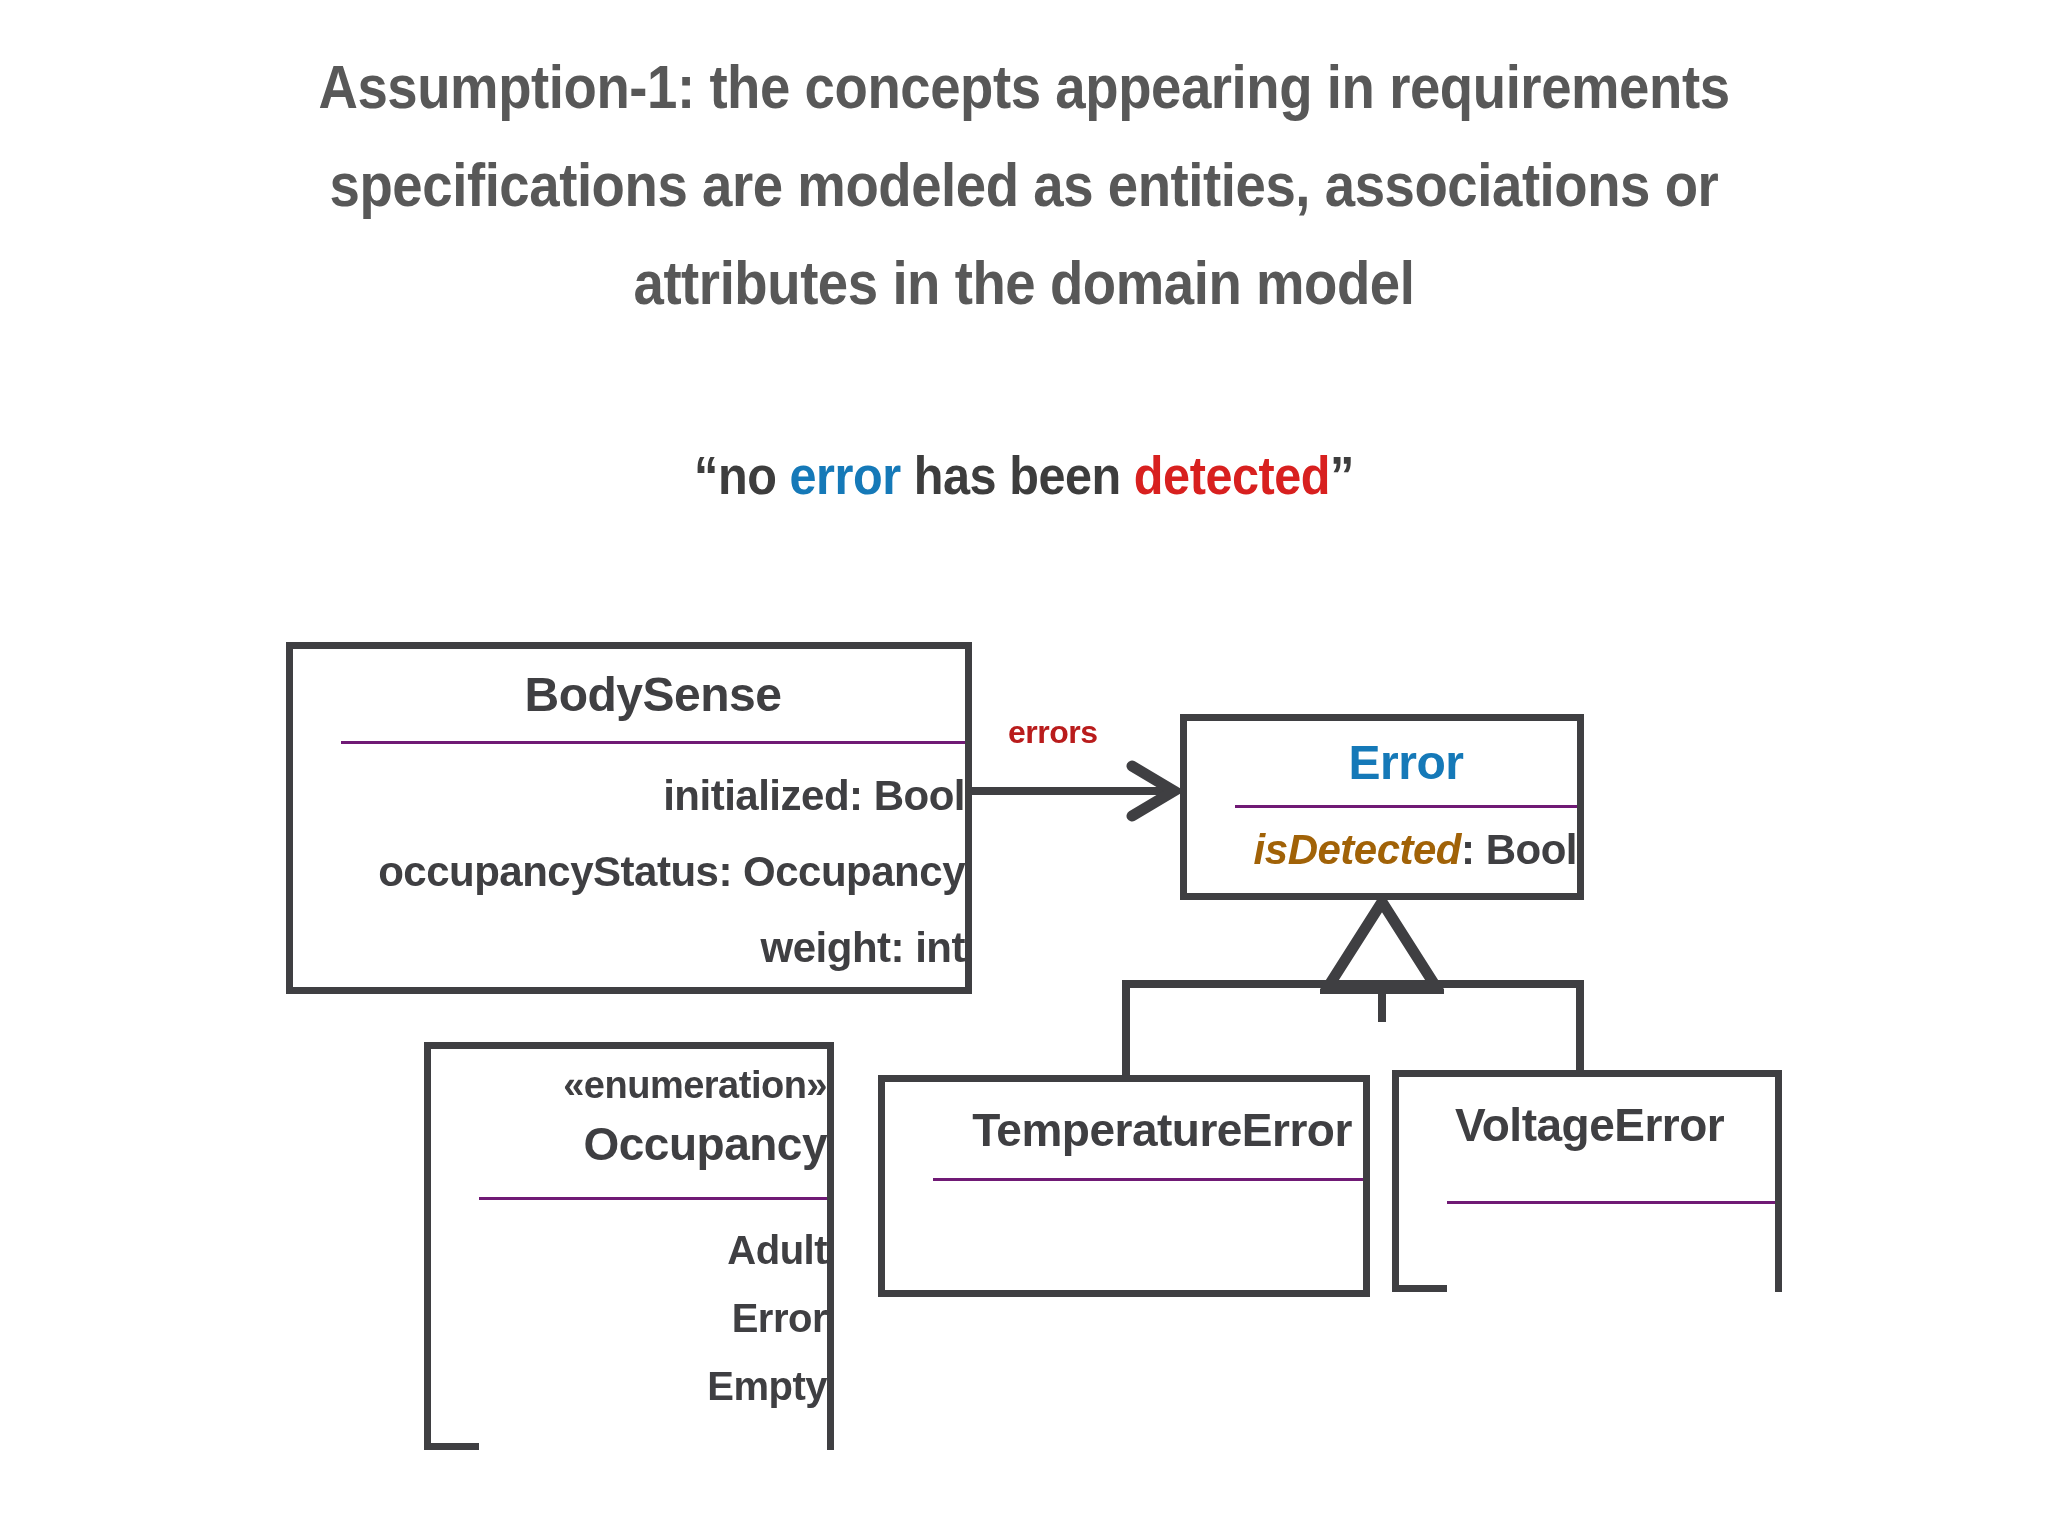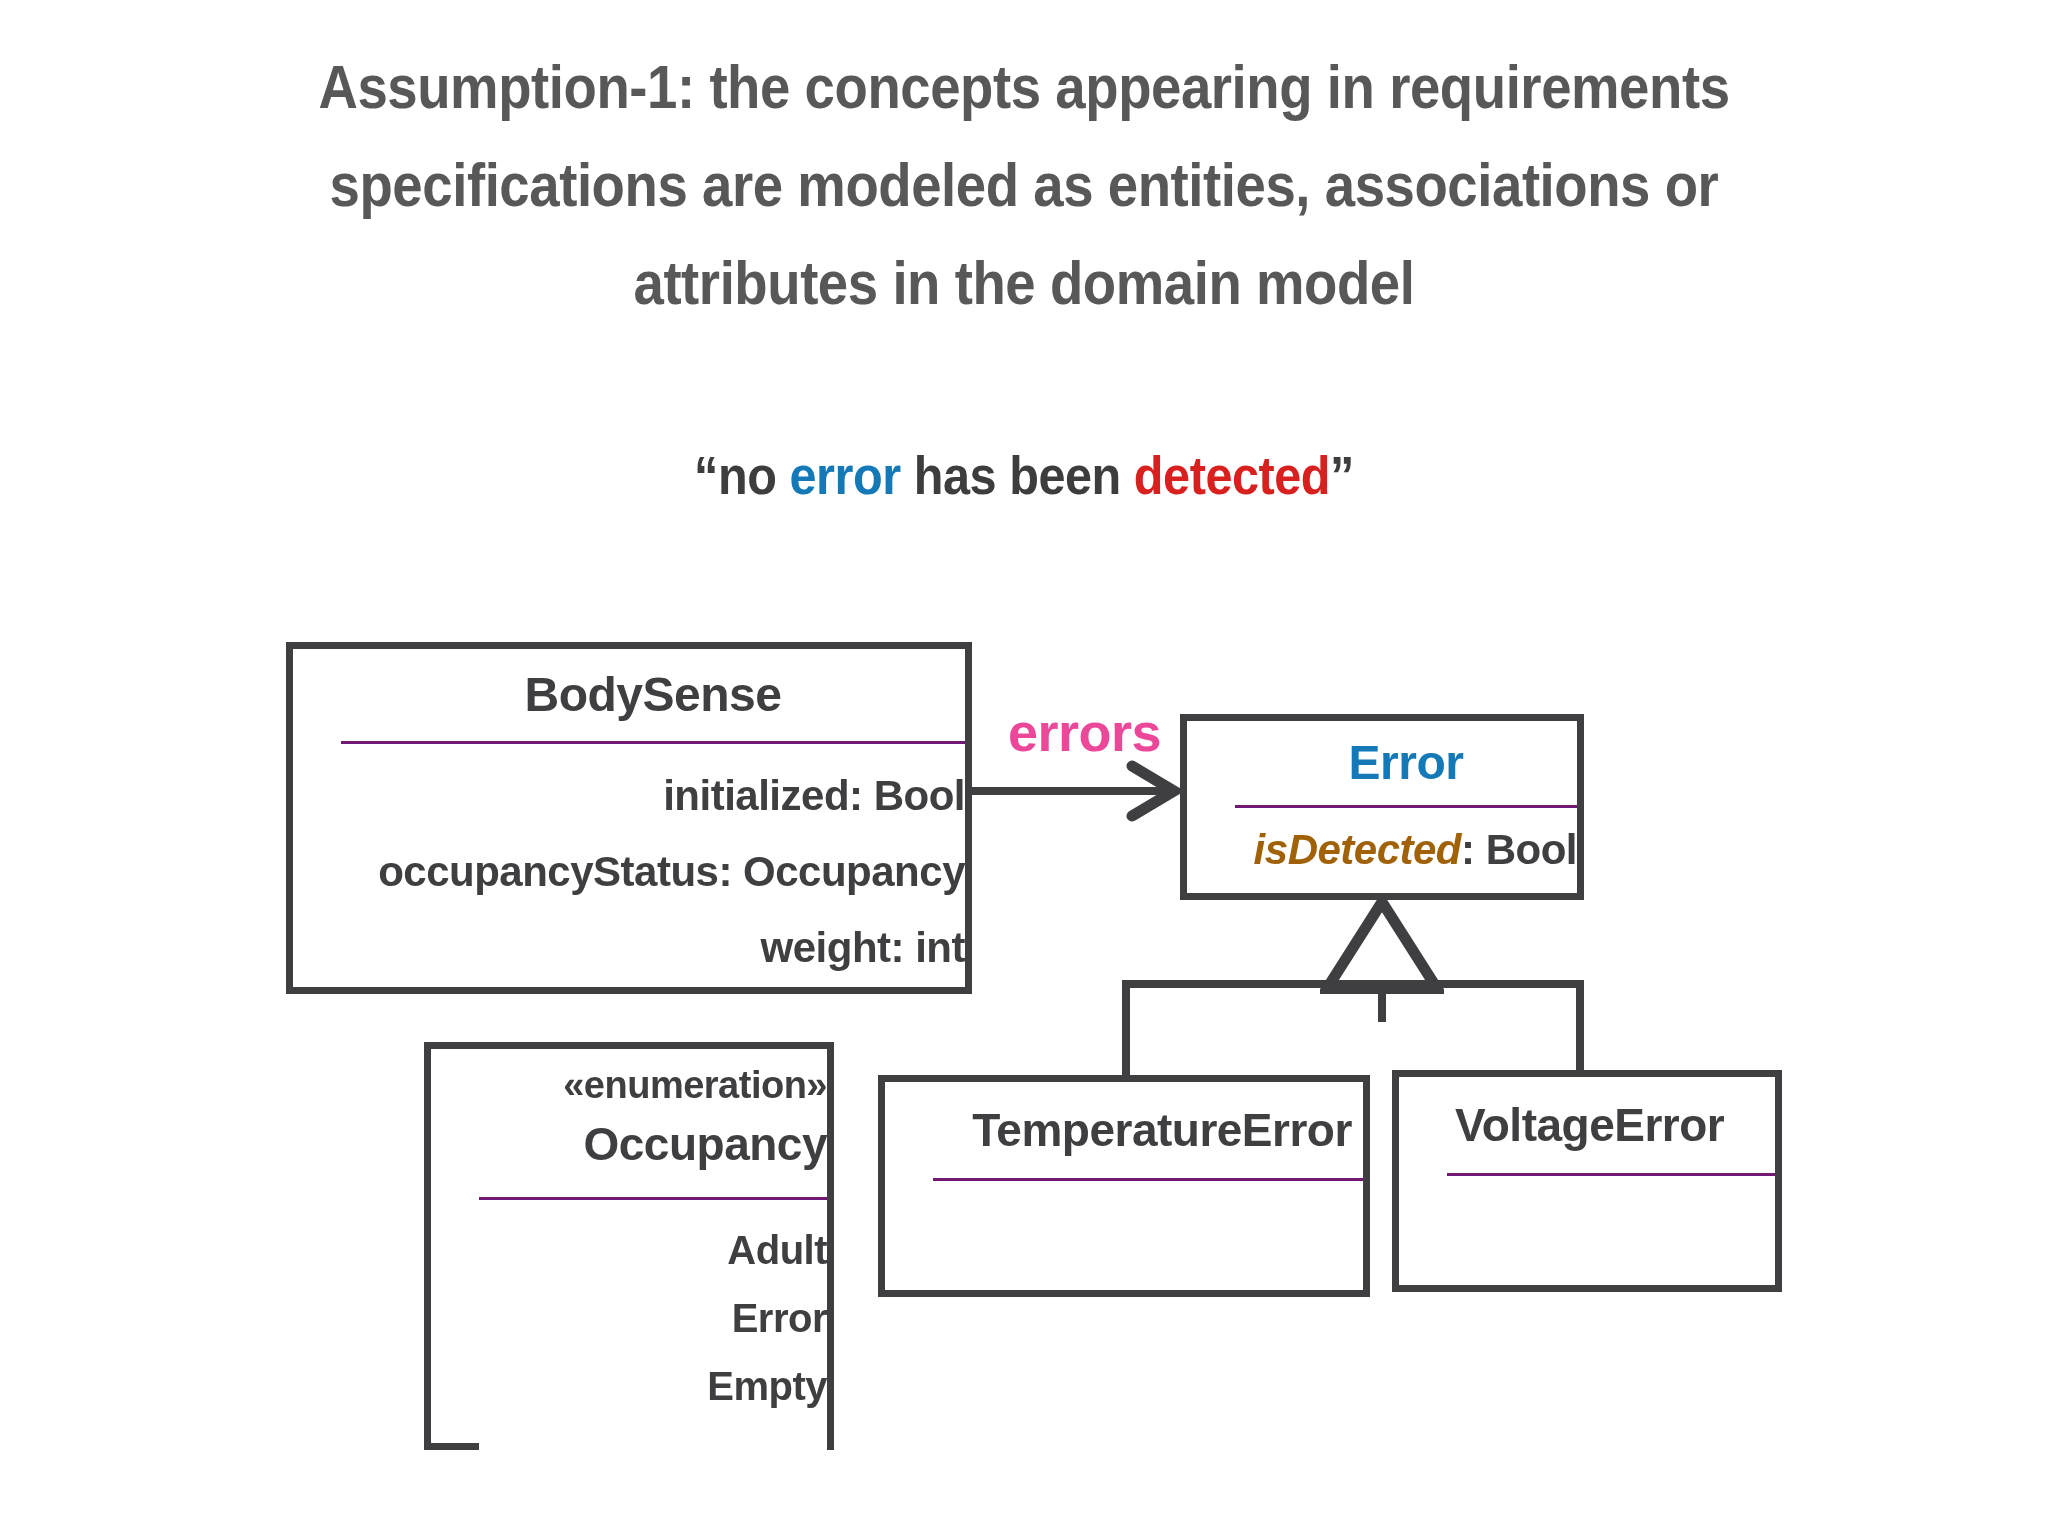--- a/index.html
+++ b/index.html
@@ -108,32 +108,32 @@
   #occ-lits { height: 278px; padding-top: 16px; }
   #occ-lits .uml-attr { font-size: 40px; line-height: 68px; height: 68px; padding-left: 18px; }
 
   
   #box-temperror { left: 878px; top: 1075px; width: 492px; height: 222px; }
   #temperror-name { height: 96px; line-height: 96px; font-size: 46px; text-align: center; padding-left: 28px; }
   #temperror-body { height: 112px; }
 
   
   #box-volterror { left: 1392px; top: 1070px; width: 390px; height: 222px; }
-  #volterror-name { height: 96px; line-height: 96px; font-size: 46px; text-align: left; padding-left: 8px; }
+  #volterror-name { height: 124px; line-height: 96px; font-size: 46px; text-align: left; padding-left: 8px; }
   #volterror-body { height: 112px; }
 
   
   .line { position: absolute; background: #3f3f42; }
 
   
   #assoc-line { left: 972px; top: 787px; width: 200px; height: 8px; }
   #assoc-label {
     position: absolute; left: 1008px; top: 704px;
-    color: #ec4899; font-family: "Liberation Sans", sans-serif;
-    font-weight: bold; font-size: 54px; line-height: 56px;
+    color: #b91c1c; font-family: "Liberation Sans", sans-serif;
+    font-weight: bold; font-size: 32px; line-height: 56px;
     letter-spacing: -0.5px; white-space: nowrap;
   }
   #assoc-arrow { position: absolute; left: 1122px; top: 756px; width: 70px; height: 70px; }
 
   
   #gen-triangle { position: absolute; left: 1320px; top: 898px; width: 124px; height: 96px; }
   #gen-stem { left: 1378px; top: 986px; width: 8px; height: 36px; }
   #gen-bar   { left: 1122px; top: 980px; width: 462px; height: 8px; }
   #gen-drop-left  { left: 1122px; top: 980px; width: 8px; height: 100px; }
   #gen-drop-right { left: 1576px; top: 980px; width: 8px; height: 95px; }

